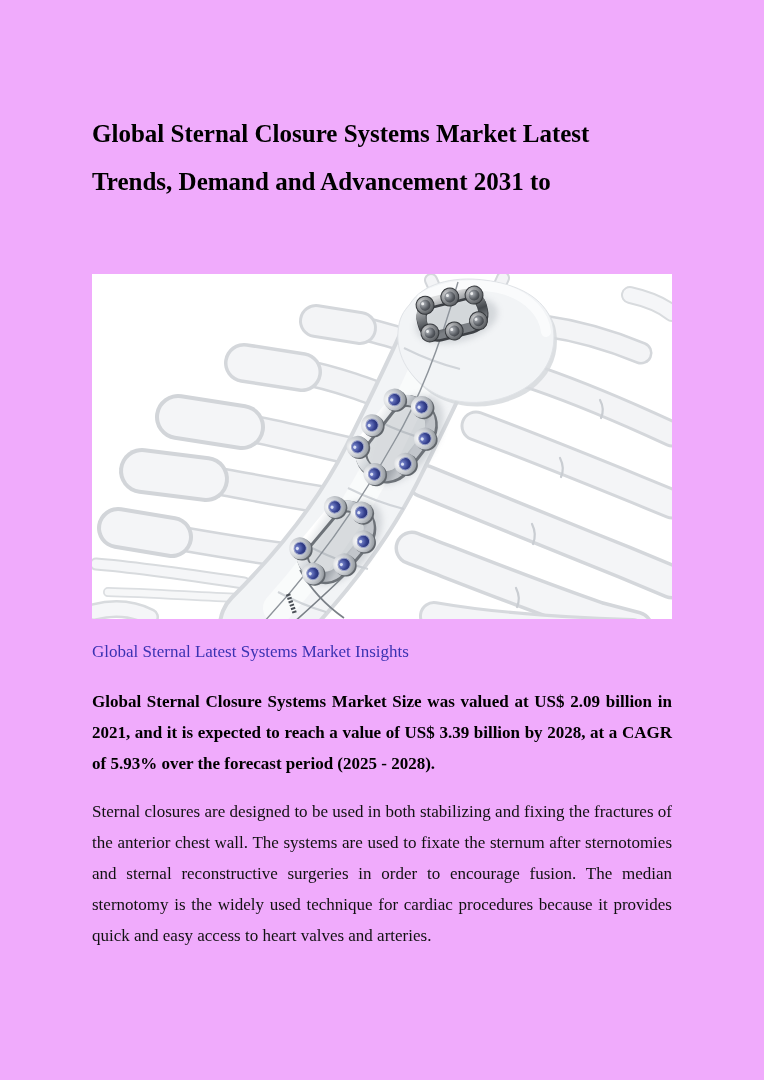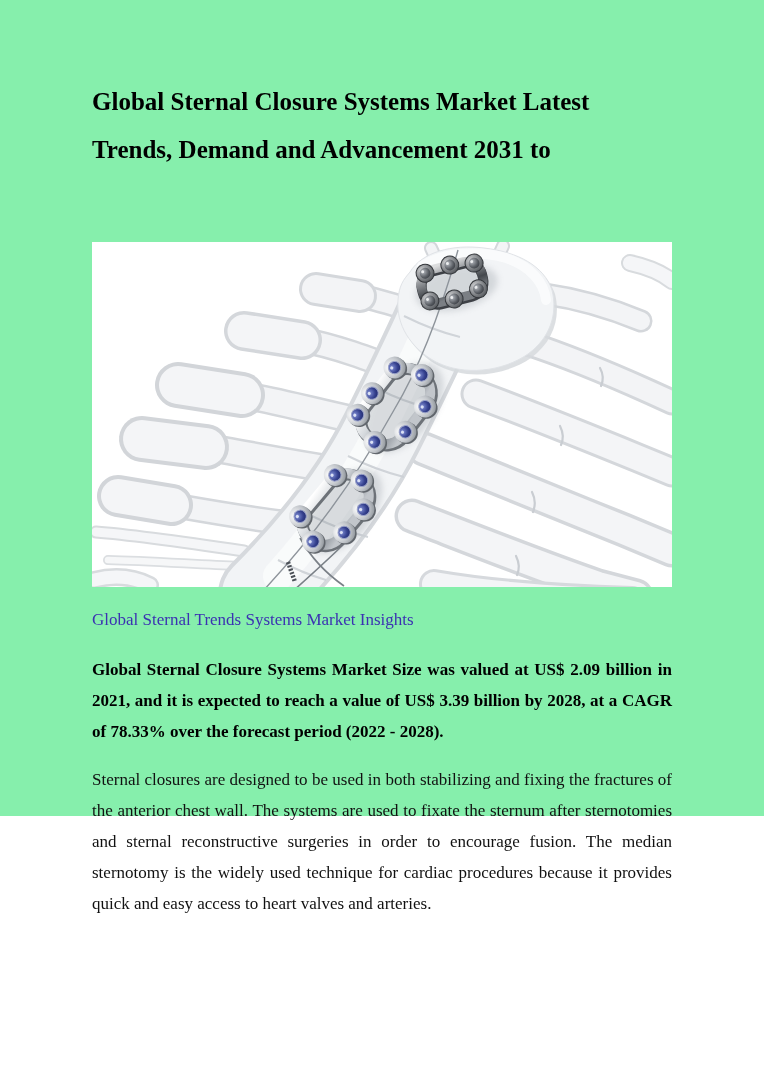--- a/index.html
+++ b/index.html
@@ -1,19 +1,19 @@
 <!DOCTYPE html>
 <html><head>
 <meta charset="utf-8">
 <style>
   html,body { margin:0; padding:0; background:#ffffff; }
   body { width:764px; height:1080px; overflow:hidden; }
   .page {
-    position:relative; width:764px; height:816px; box-sizing:border-box;
-    background:#86efac; padding:78px 92px 0 92px;
+    position:relative; width:764px; height:1080px; box-sizing:border-box;
+    background:#f0abfc; padding:110px 92px 0 92px;
     font-family:"Liberation Serif","DejaVu Serif",serif; color:#000000;
   }
   .doc-title { margin:0; font-weight:bold; font-size:25px; line-height:48px; color:#000; }
   .doc-title .tline { display:block; white-space:nowrap; }
   .figure-wrap { margin:68px 0 0 0; width:580px; height:345px; overflow:hidden; background:#ffffff; }
   .figure-wrap svg { display:block; }
   .link-line { margin:20px 0 0 0; font-size:17px; line-height:26px; }
   .doc-link { color:#3b32b2; text-decoration:none; cursor:pointer; }
   .para { width:580px; margin:0; font-size:17px; line-height:31px; text-align:justify; color:#111; }
   .para-bold { font-weight:bold; margin-top:21px; color:#000; }
@@ -294,20 +294,20 @@
               <circle r="11" fill="url(#lobe)"></circle>
               <circle r="6.2" fill="url(#screwBlue)" stroke="#9aa2c8" stroke-width="1"></circle>
               <circle cx="-2" cy="-2" r="1.6" fill="#e6ebfa" opacity="0.9"></circle>
             </g>
         </g>
       </g>
     </svg>
   </figure>
 
   <p class="link-line">
-    <a href="#" class="doc-link">Global Sternal Trends Systems Market Insights</a>
+    <a href="#" class="doc-link">Global Sternal Latest Systems Market Insights</a>
   </p>
 
-  <p class="para para-bold">Global Sternal Closure Systems Market Size was valued at US$ 2.09 billion in 2021, and it is expected to reach a value of US$ 3.39 billion by 2028, at a CAGR of 78.33% over the forecast period (2022 - 2028).</p>
+  <p class="para para-bold">Global Sternal Closure Systems Market Size was valued at US$ 2.09 billion in 2021, and it is expected to reach a value of US$ 3.39 billion by 2028, at a CAGR of 5.93% over the forecast period (2025 - 2028).</p>
 
   <p class="para para-body">Sternal closures are designed to be used in both stabilizing and fixing the fractures of the anterior chest wall. The systems are used to fixate the sternum after sternotomies and sternal reconstructive surgeries in order to encourage fusion. The median sternotomy is the widely used technique for cardiac procedures because it provides quick and easy access to heart valves and arteries.</p>
 
 </div>
 
 </body></html>

